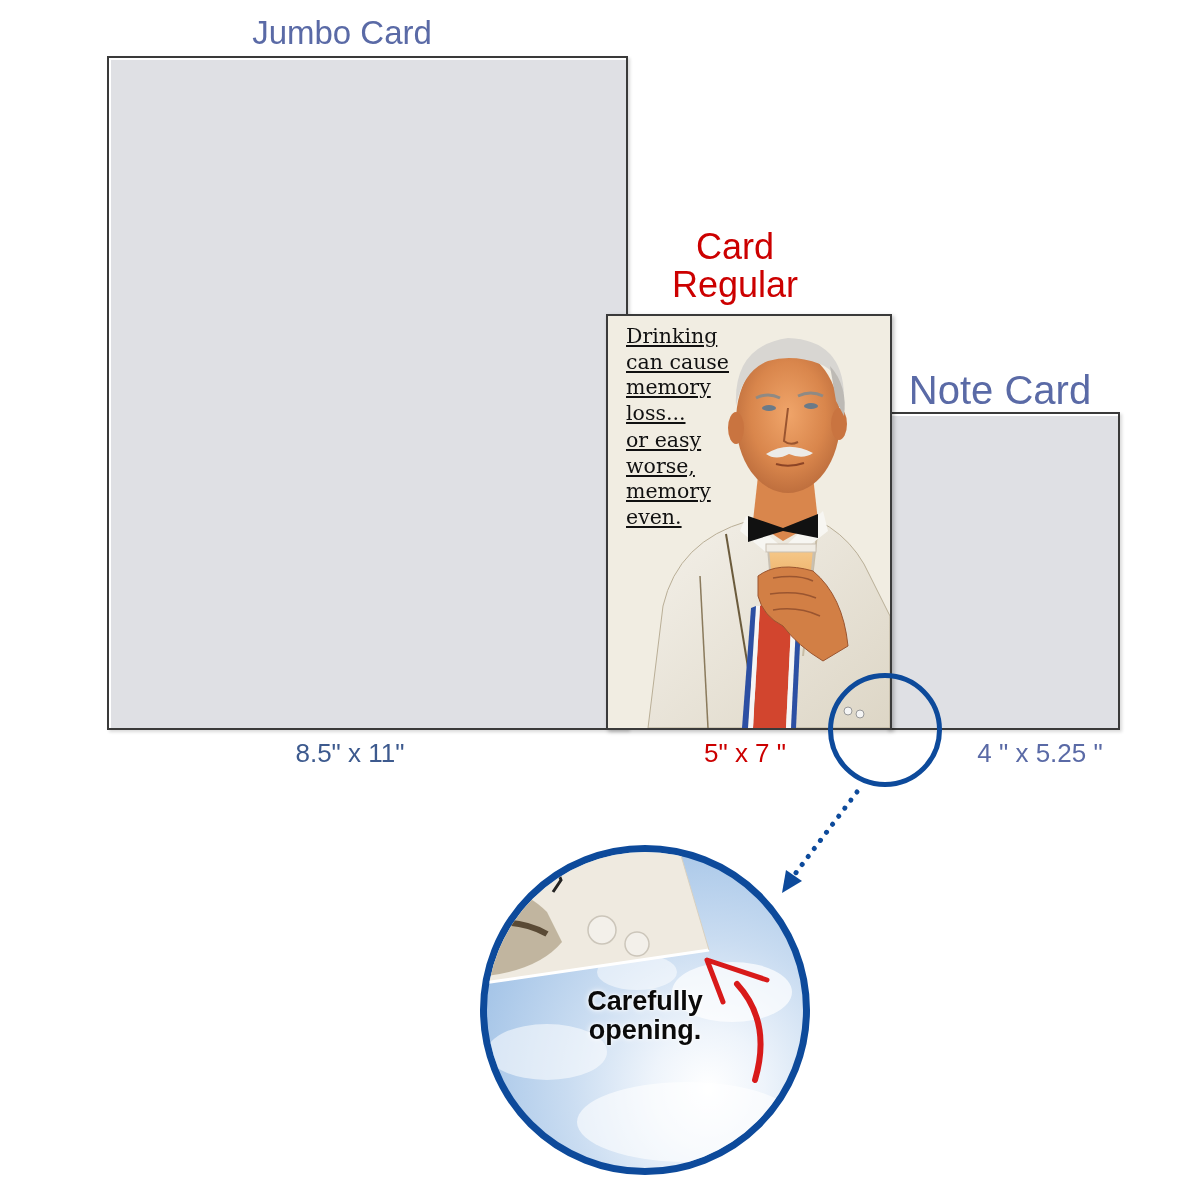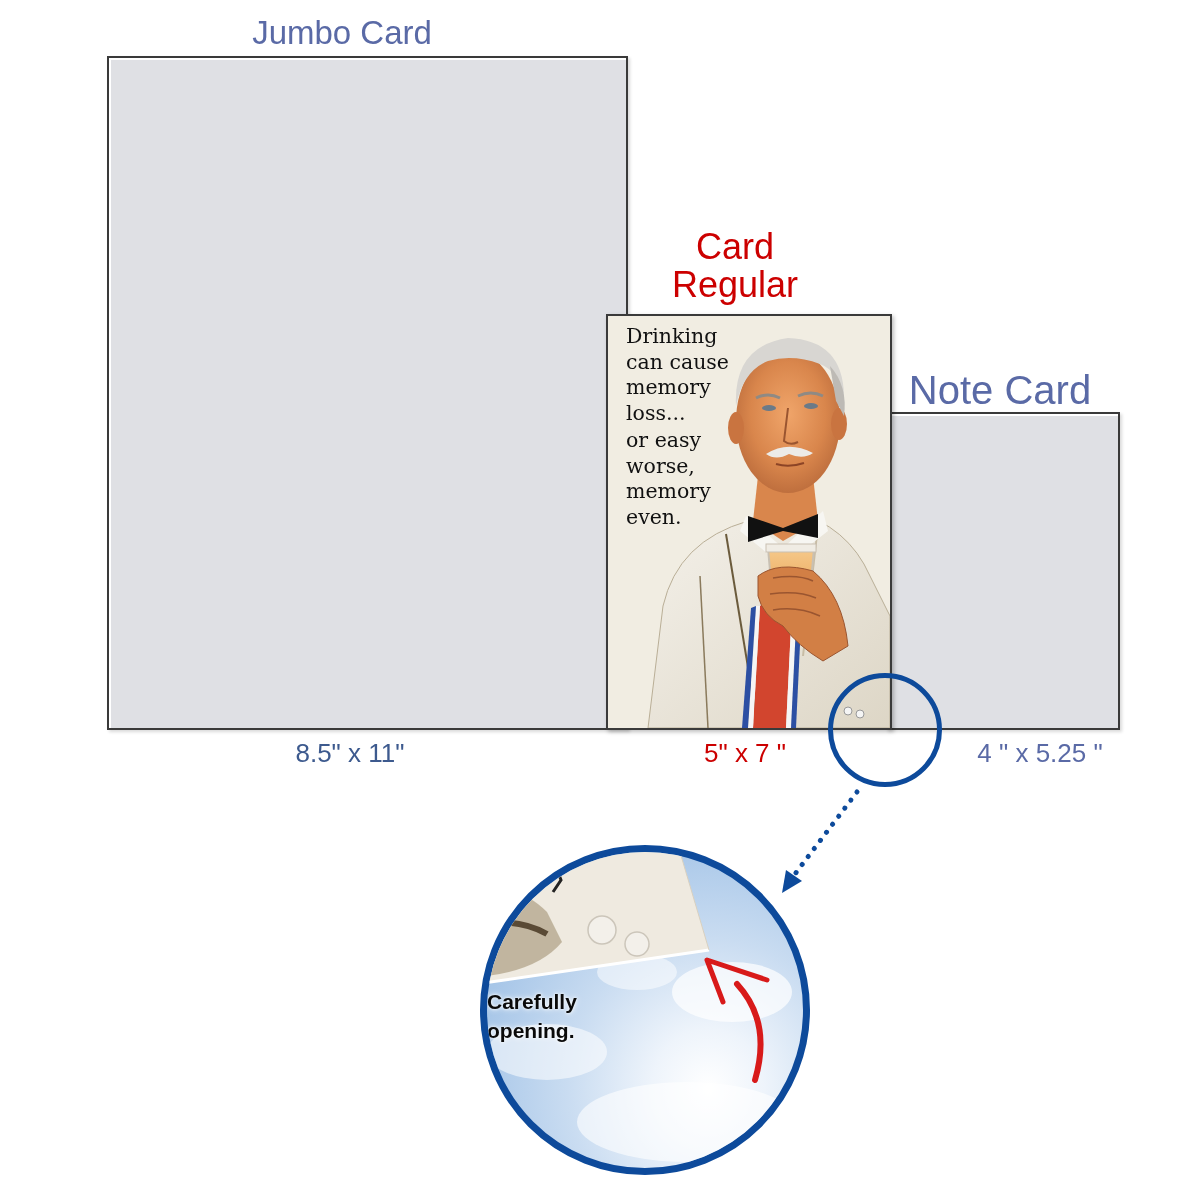--- a/index.html
+++ b/index.html
@@ -35,38 +35,39 @@
     border: 2px solid #3a3a3a;
     box-sizing: border-box;
     overflow: hidden;
     box-shadow: 2px 2px 4px rgba(0,0,0,0.25);
   }
   #card-text {
     position: absolute; left: 18px; top: 8px; width: 140px;
     font-family: "DejaVu Serif", "Liberation Serif", serif;
     font-size: 20.5px; line-height: 25.5px; color: #111;
     z-index: 3;
+    text-decoration: underline;
   }
   #card-text .gap { height: 2px; }
 
   .magnifier-small {
     left: 828px; top: 673px; width: 114px; height: 114px;
     border: 5px solid #0d4a9b; border-radius: 50%;
     box-sizing: border-box; z-index: 5;
   }
   .magnifier-big {
     left: 480px; top: 845px; width: 330px; height: 330px;
     border: 7px solid #0d4a9b; border-radius: 50%;
     box-sizing: border-box; overflow: hidden; z-index: 5;
     background: radial-gradient(ellipse at 70% 75%, #ffffff 0%, #eef4fb 18%, #c9dcf1 45%, #a7c6e8 75%, #9fc0e6 100%);
   }
   #zoom-caption {
     position: absolute; left: 0; width: 316px; top: 135px;
-    text-align: left; font-family: "Liberation Sans", sans-serif;
-    font-weight: bold; font-size: 21px; line-height: 29px; color: #0a0a0a;
+    text-align: center; font-family: "Liberation Sans", sans-serif;
+    font-weight: bold; font-size: 27px; line-height: 29px; color: #0a0a0a;
     z-index: 4;
   }
   #zoom-caption div { text-shadow: 0 0 3px #fff, 0 0 6px #fff; }
 </style>
 </head>
 <body>
 
 <div id="jumbo-title" class="abs label-blue">Jumbo Card</div>
 <div id="jumbo-card" class="abs card-gray"></div>
 <div id="jumbo-dim" class="abs dim-blue">8.5"  x 11"</div>

